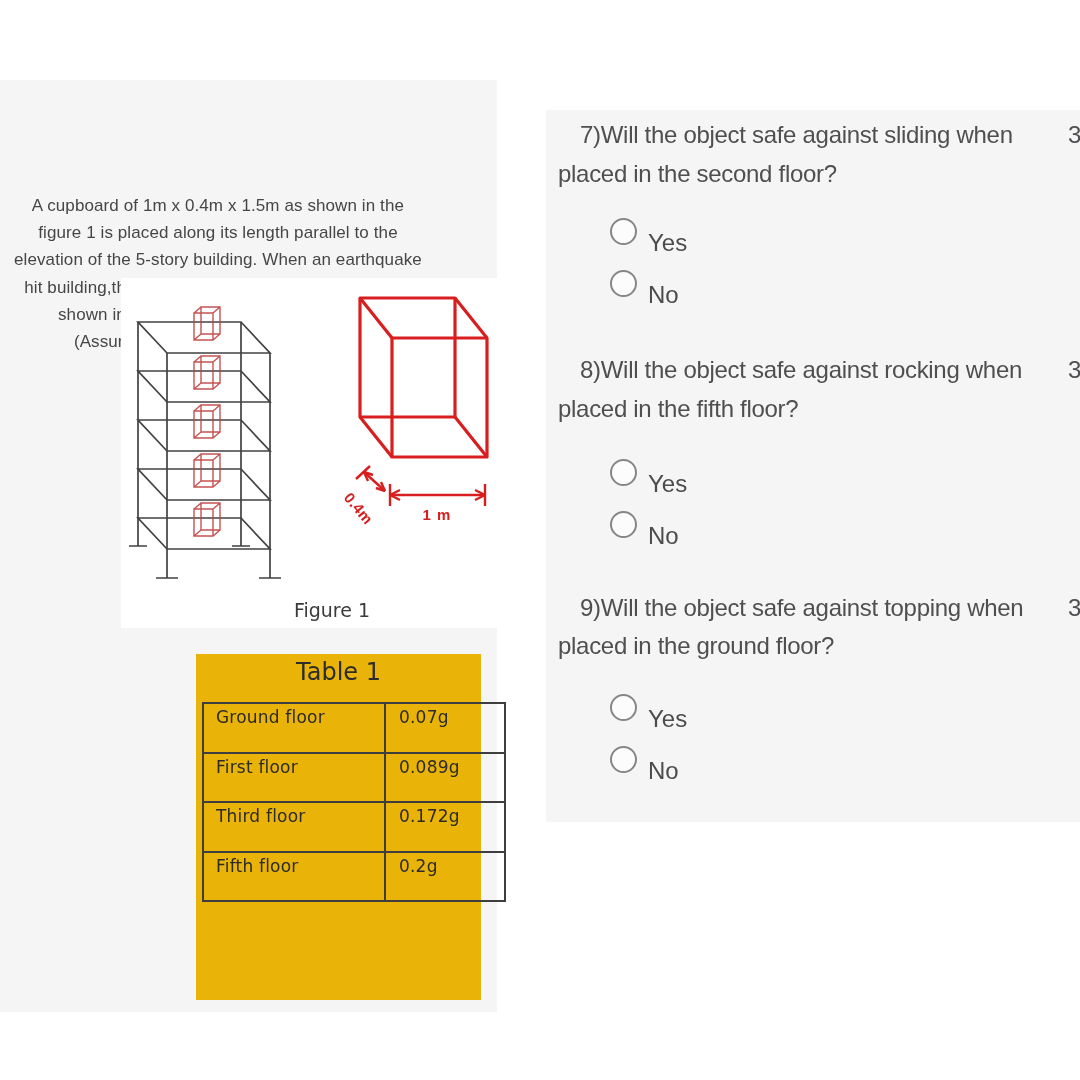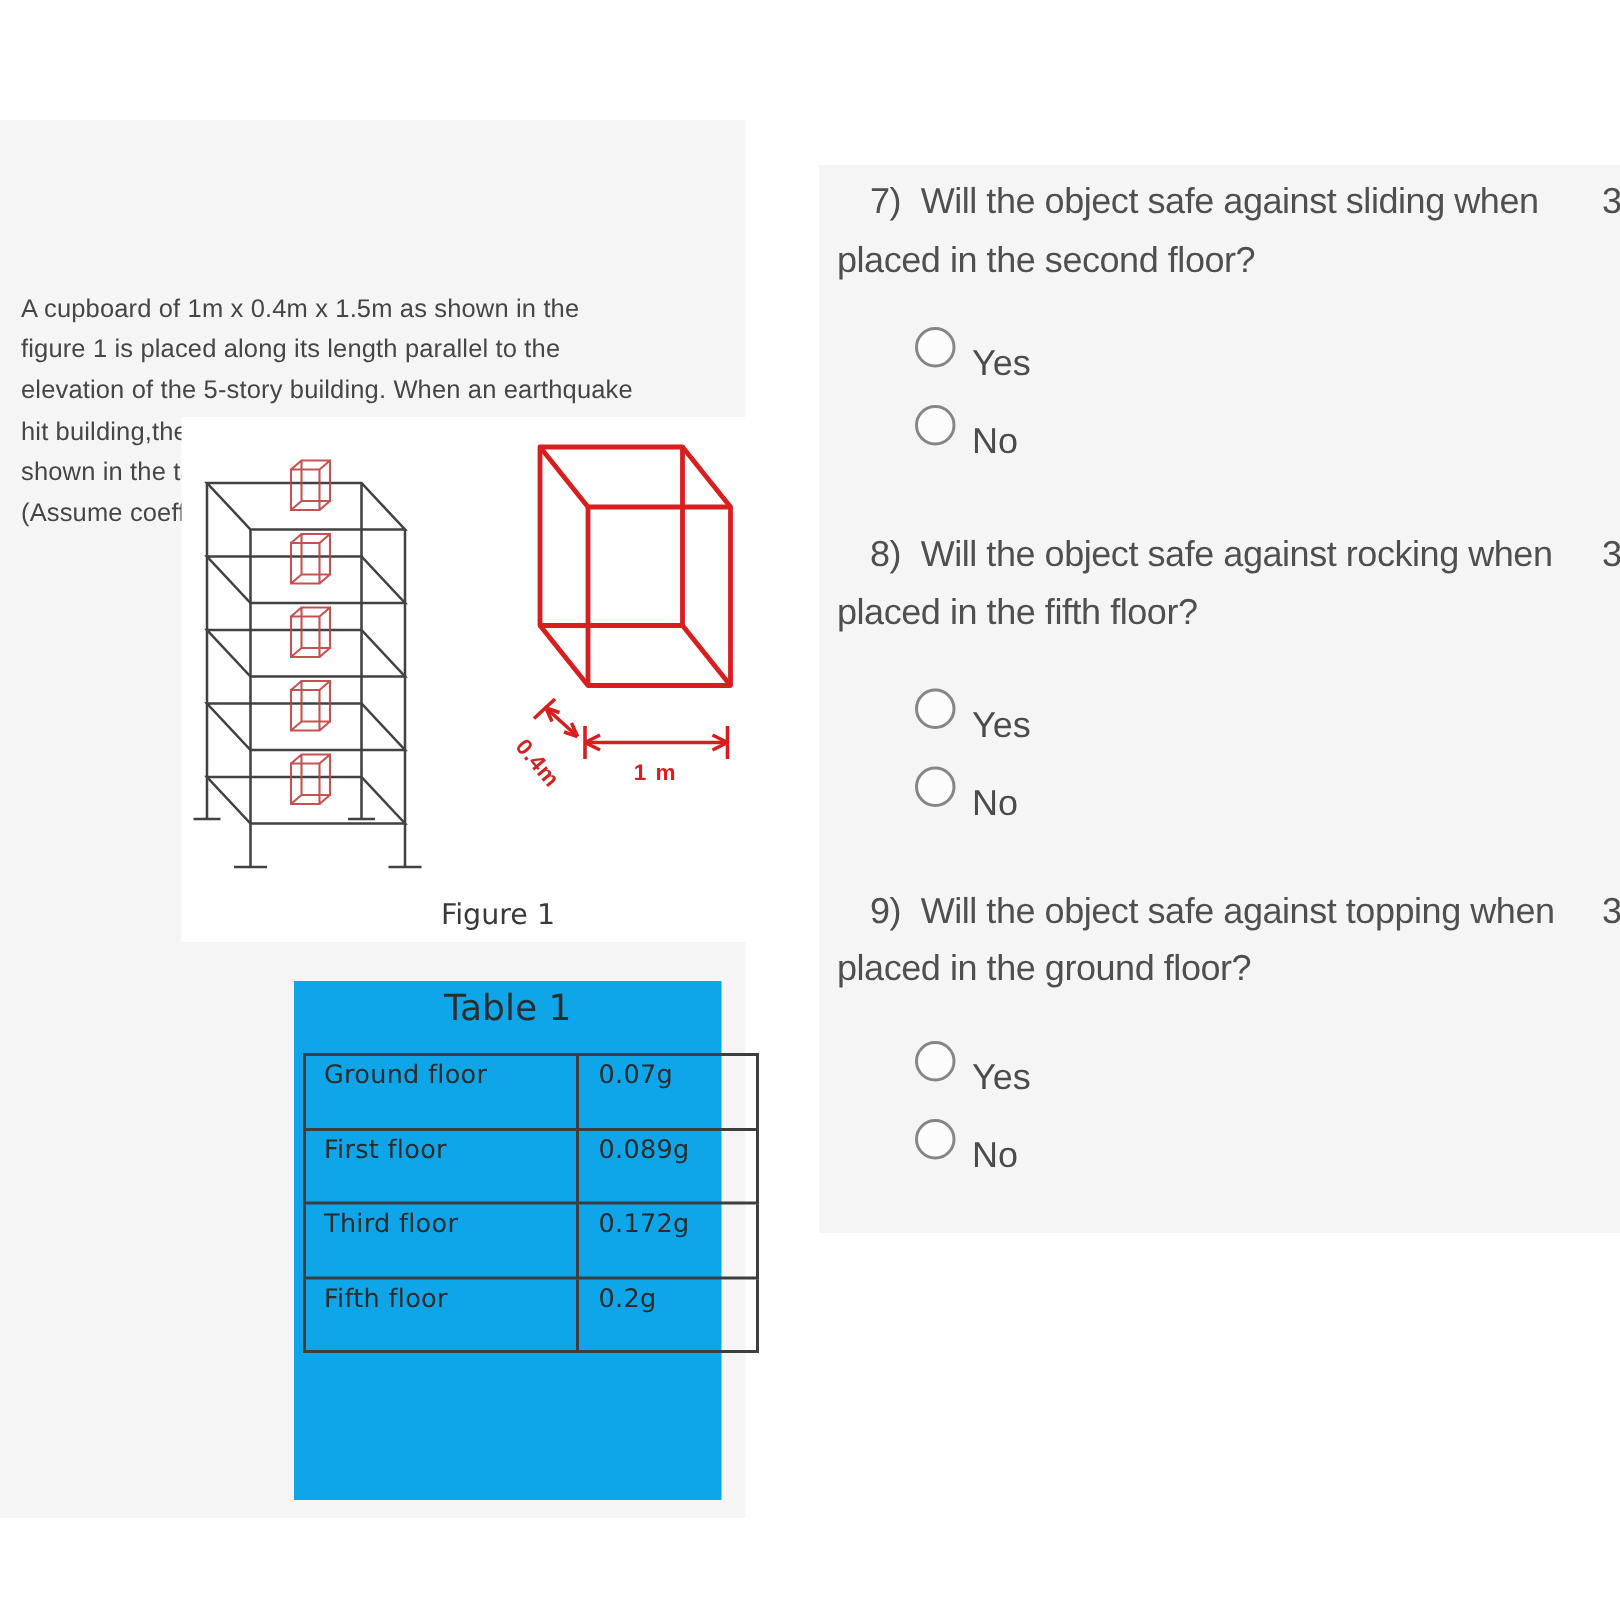--- a/index.html
+++ b/index.html
@@ -13,40 +13,40 @@
 
   
   .left-card {
     position: absolute; left: 0; top: 80px;
     width: 497px; height: 932px;
     background: #f4f5f4;
   }
   .problem-text {
     position: absolute; left: 14px; top: 112px;
     font-size: 17px; line-height: 27.2px;
-    color: #464646; letter-spacing: 0.1px;
+    color: #464646; letter-spacing: 0.1px; text-align: center;
   }
   .problem-text div { white-space: nowrap; }
 
   .figure-panel {
     position: absolute; left: 121px; top: 198px;
     width: 376px; height: 350px;
     background: #ffffff;
   }
   .figure-caption {
     position: absolute; left: 136px; top: 321px; width: 150px;
     text-align: center;
     font-family: "DejaVu Sans", sans-serif;
     font-size: 19px; color: #3a3a3a;
   }
 
   .table-panel {
     position: absolute; left: 196px; top: 574px;
     width: 285px; height: 346px;
-    background: #0ea5e9;
+    background: #eab308;
   }
   .table-title {
     position: absolute; left: 0; top: 4px; width: 100%;
     text-align: center;
     font-family: "DejaVu Sans", sans-serif;
     font-size: 24px; color: #2c2c2c;
   }
   table.accel {
     position: absolute; left: 6px; top: 48px;
     border-collapse: collapse; table-layout: fixed;
@@ -68,21 +68,21 @@
     position: absolute; left: 546px; top: 110px;
     width: 544px; height: 712px;
     background: #f4f5f4;
   }
   .q-line {
     position: absolute;
     font-size: 24px; color: #4f4f51;
     letter-spacing: -0.3px; white-space: nowrap;
   }
   .q-num { display: inline-block; }
-  .q-text { display: inline-block; margin-left: 13px; }
+  .q-text { display: inline-block; }
   .clip-frag {
     position: absolute; left: 522px;
     font-size: 24px; color: #4f4f51; white-space: nowrap;
   }
   .radio-circle {
     position: absolute; left: 64px;
     width: 23px; height: 23px;
     border: 2.5px solid #868686; border-radius: 50%;
     background: #fcfcfc;
     box-sizing: content-box;

